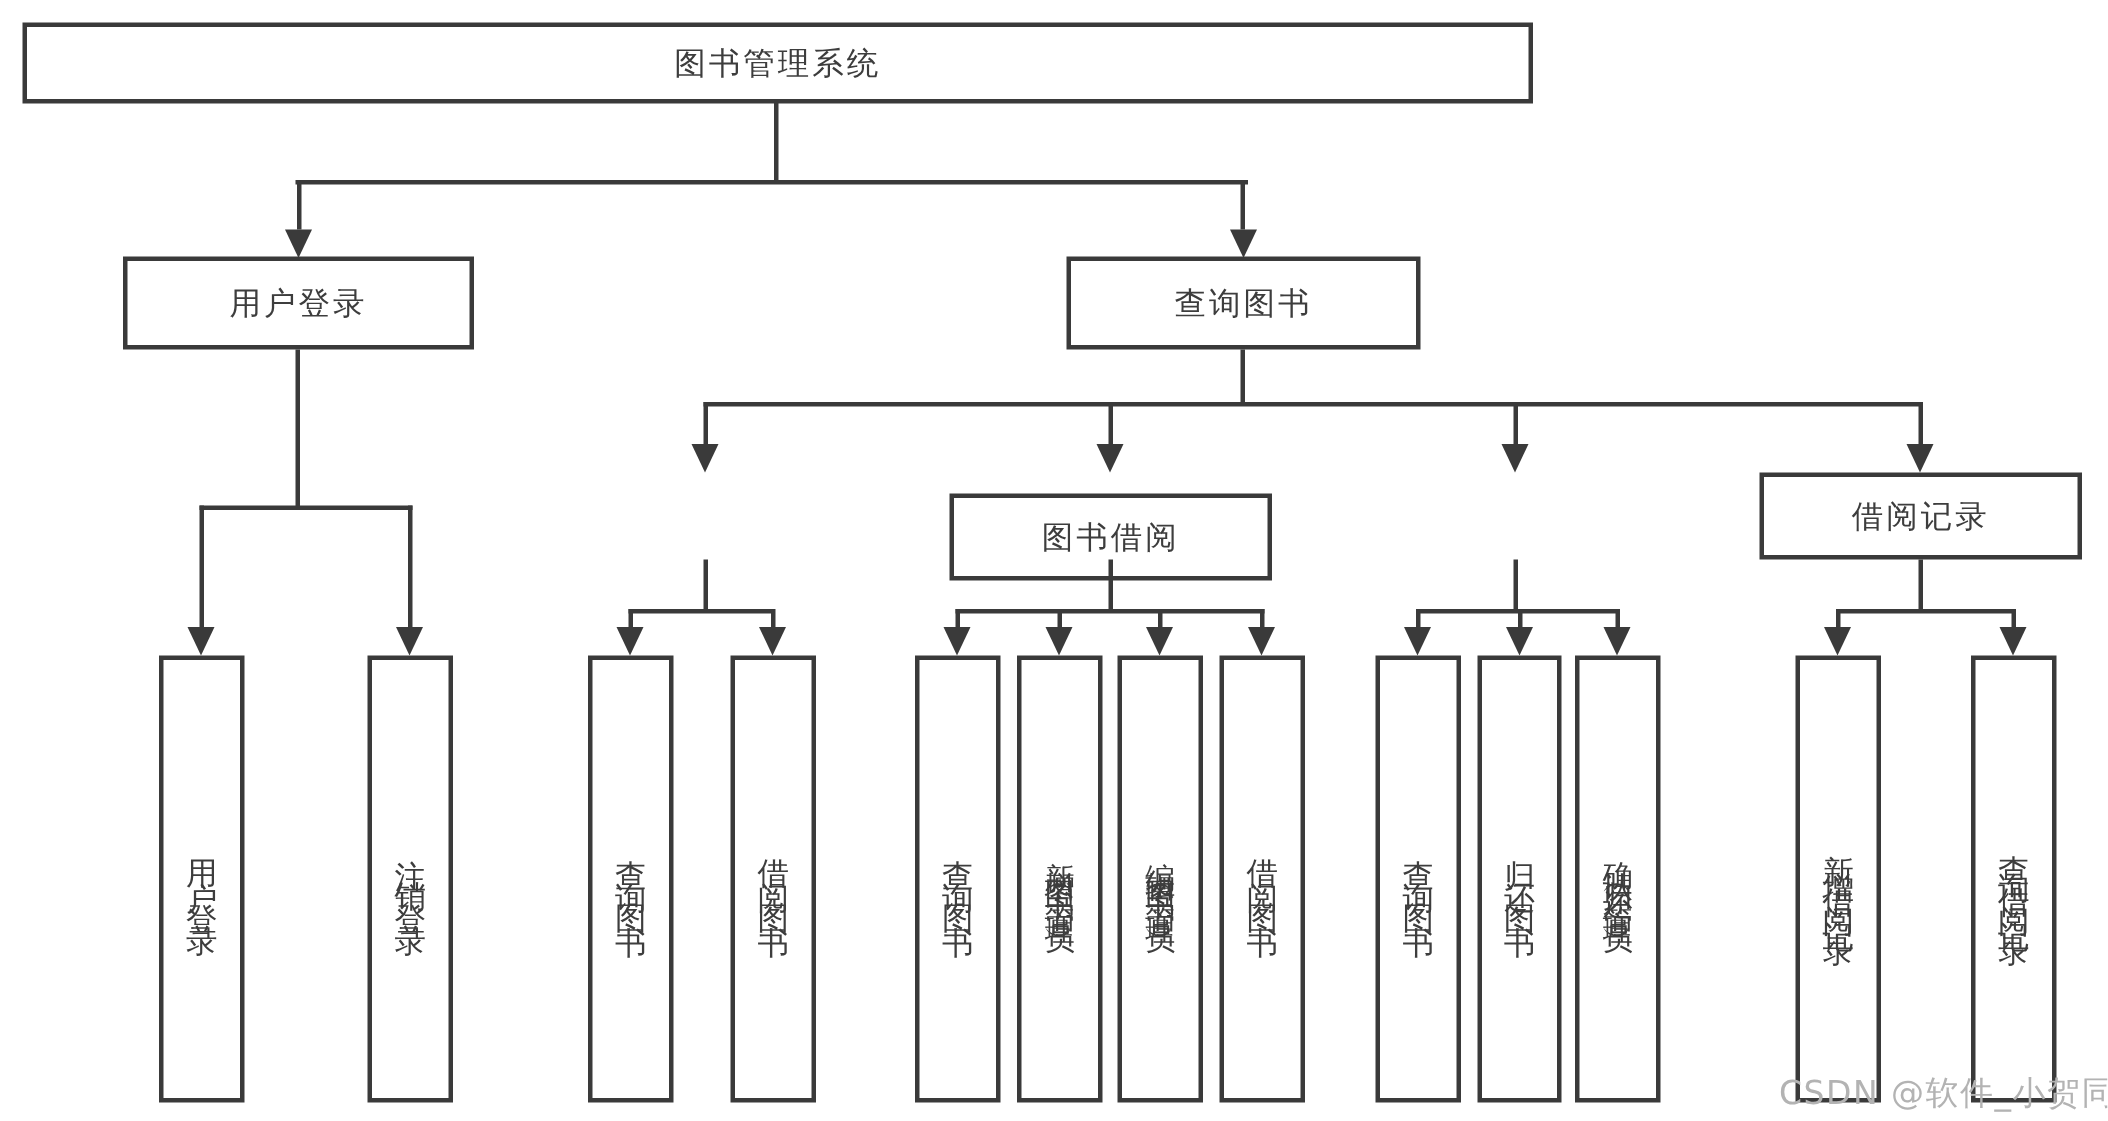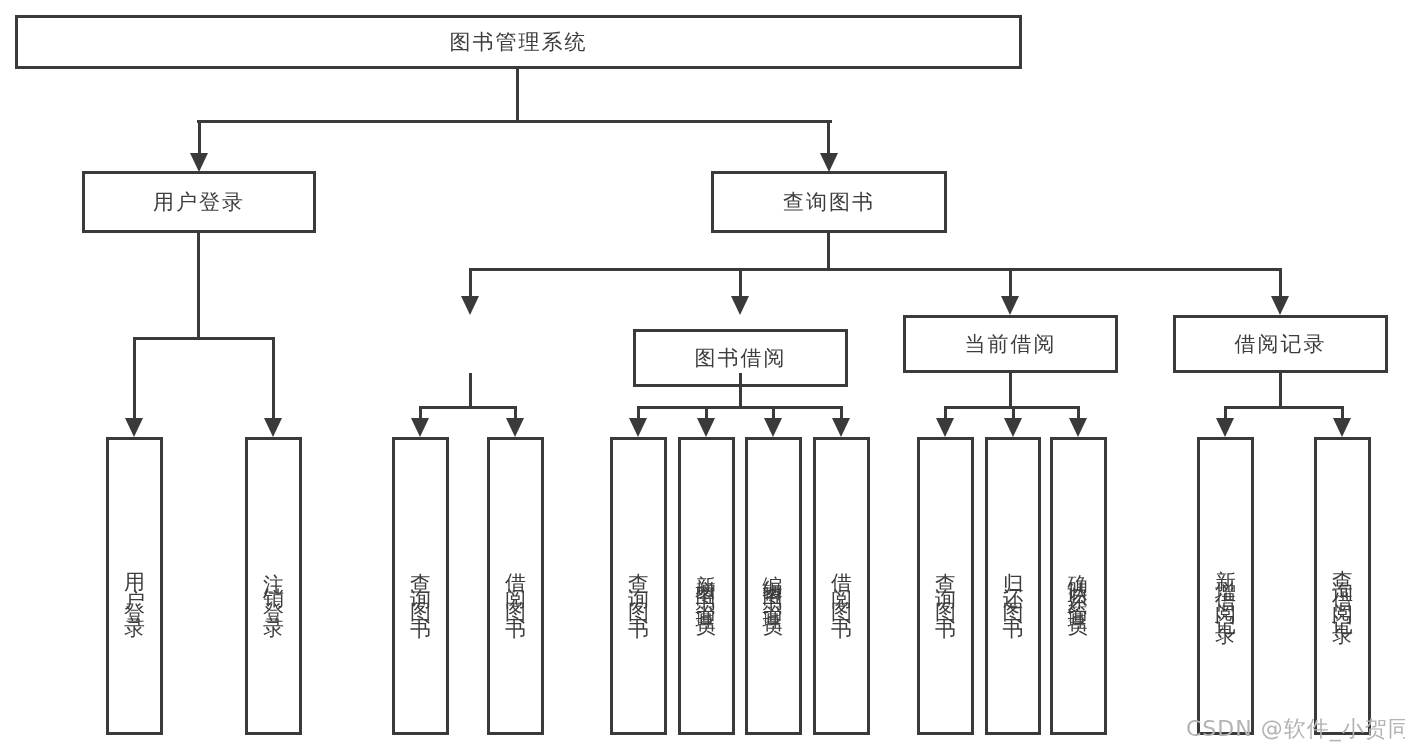--- a/index.html
+++ b/index.html
@@ -75,23 +75,20 @@
 
   <div class="node" style="left:82px;top:171px;width:234px;height:62px">
     <span>用户登录</span>
   </div>
   <div class="node" style="left:711px;top:171px;width:236px;height:62px">
     <span>查询图书</span>
   </div>
 
   <div class="node" style="left:633px;top:329px;width:215px;height:58px">
     <span>图书借阅</span>
-  </div>
-  <div class="node" style="left:903px;top:315px;width:215px;height:58px">
-    <span>当前借阅</span>
   </div>
   <div class="node" style="left:1173px;top:315px;width:215px;height:58px">
     <span>借阅记录</span>
   </div>
 
   <div class="node vert sp4" style="left:106px;top:437px;width:57px;height:298px">
     <span>用户登录</span>
   </div>
   <div class="node vert sp4" style="left:245px;top:437px;width:57px;height:298px">
     <span>注销登录</span>

